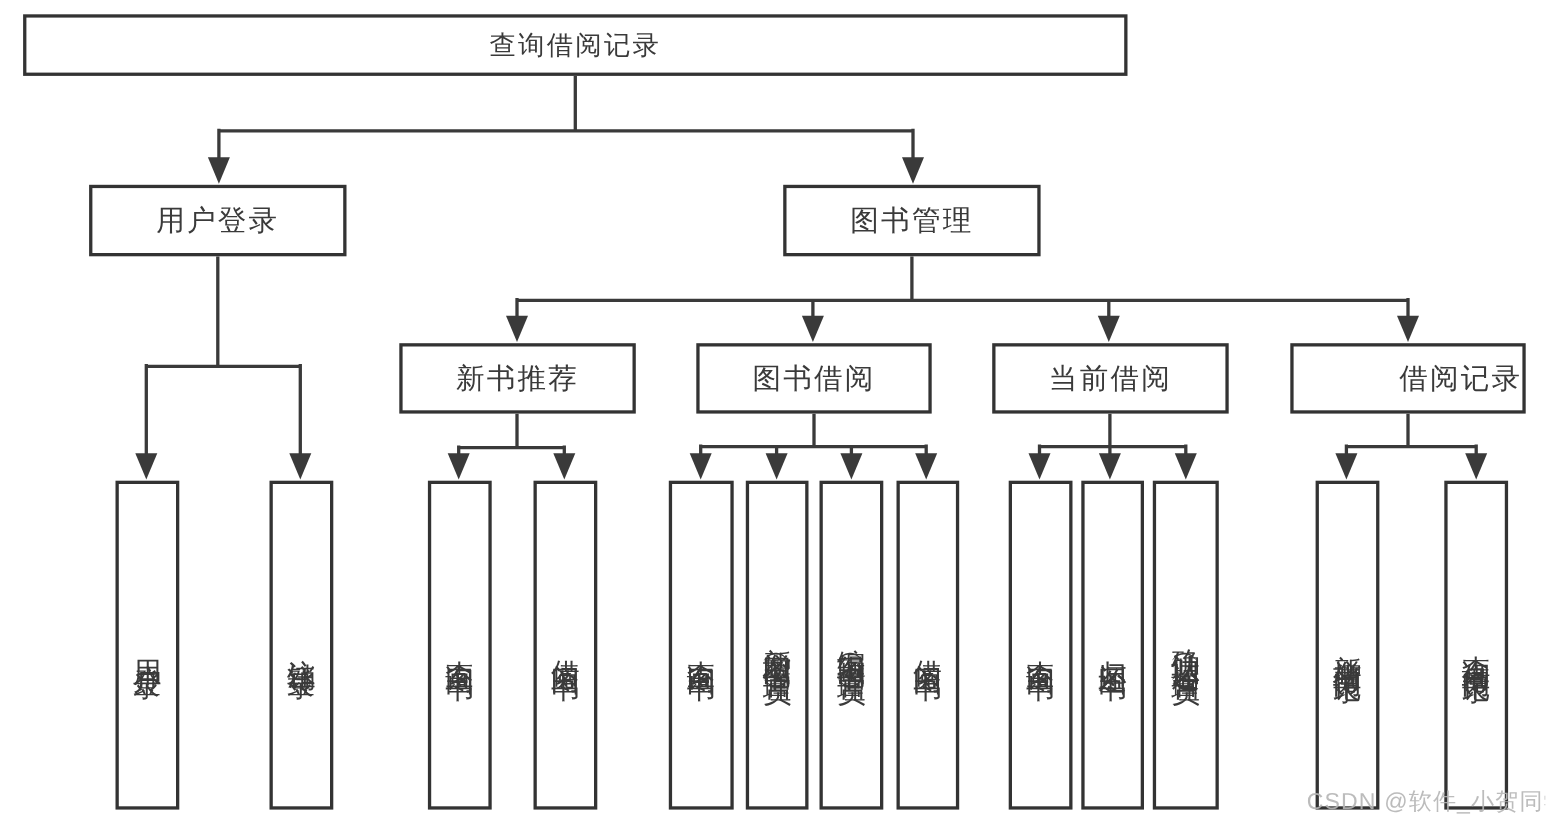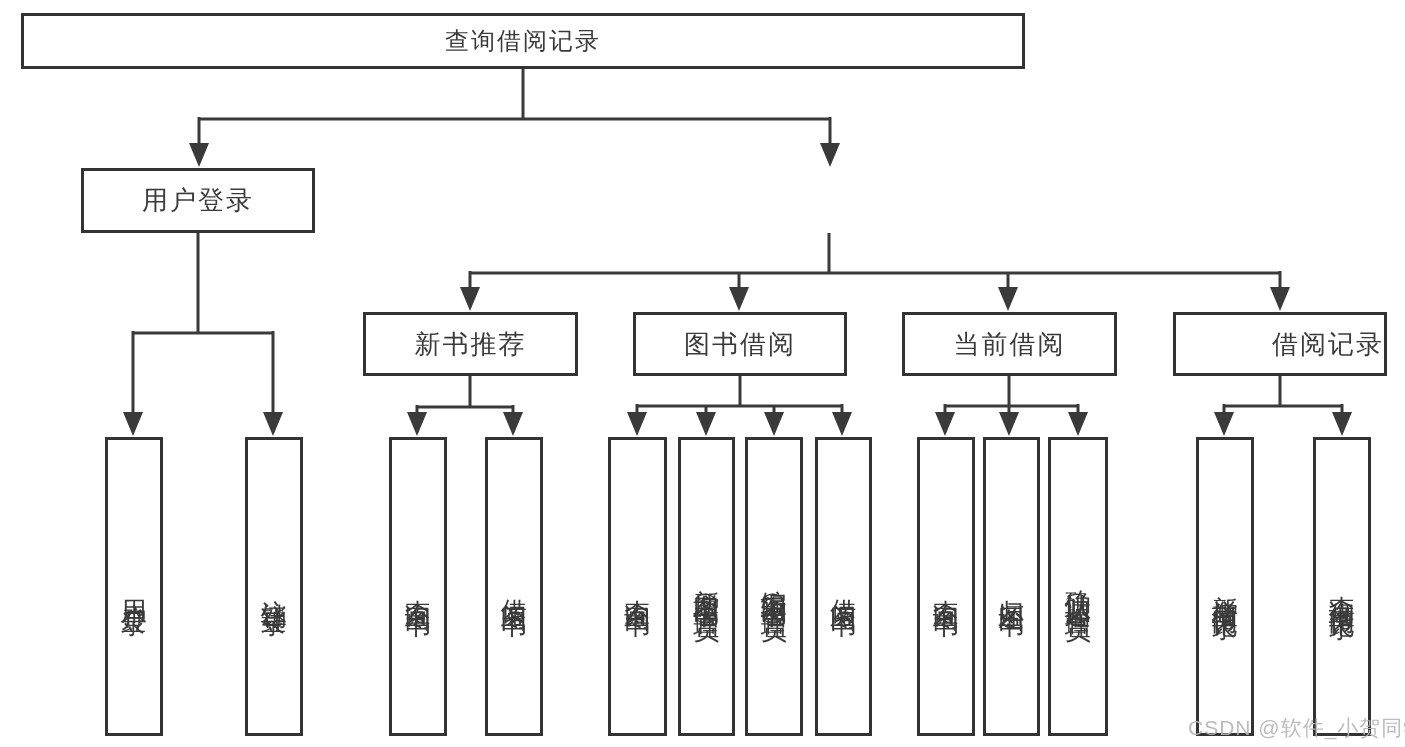--- a/index.html
+++ b/index.html
@@ -113,20 +113,23 @@
     <polygon points="1332,412 1352,412 1342,436"></polygon>
   </svg>
 
   <div class="hbox" style="left:21px; top:13px; width:1004px; height:56px; font-size:24px;">
     <span>查询借阅记录</span>
   </div>
 
   <div class="hbox" style="left:81px; top:168px; width:234px; height:65px;">
     <span>用户登录</span>
   </div>
+  <div class="hbox" style="left:712px; top:168px; width:234px; height:65px;">
+    <span>图书管理</span>
+  </div>
 
   <div class="hbox" style="left:363px; top:312px; width:215px; height:64px;">
     <span>新书推荐</span>
   </div>
   <div class="hbox" style="left:633px; top:312px; width:214px; height:64px;">
     <span>图书借阅</span>
   </div>
   <div class="hbox" style="left:902px; top:312px; width:215px; height:64px;">
     <span>当前借阅</span>
   </div>

